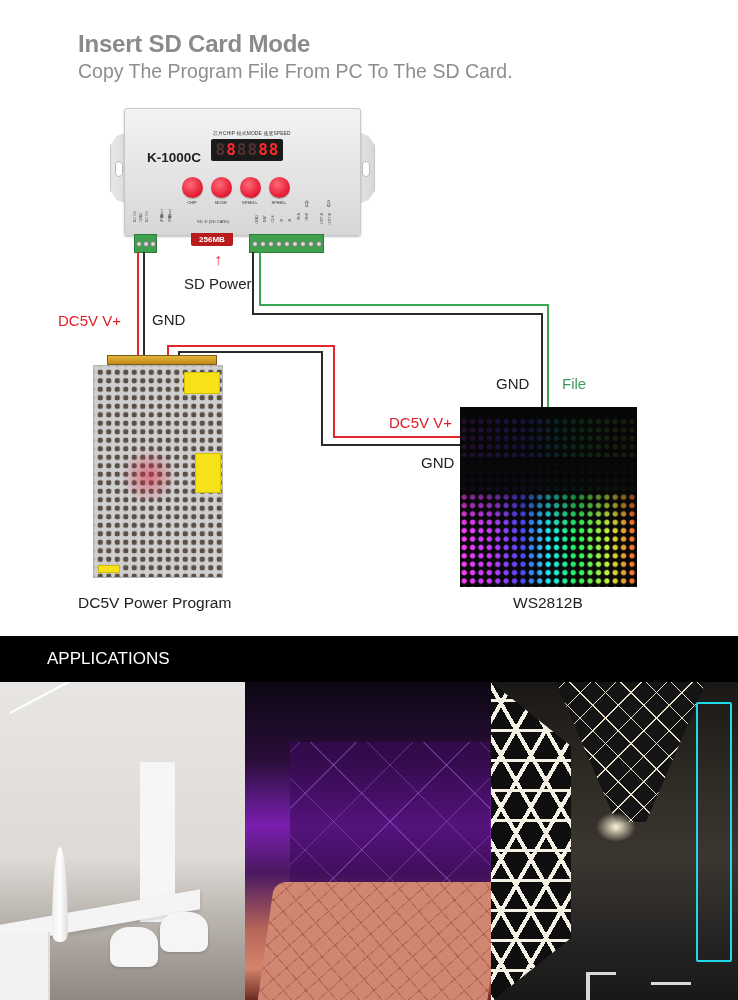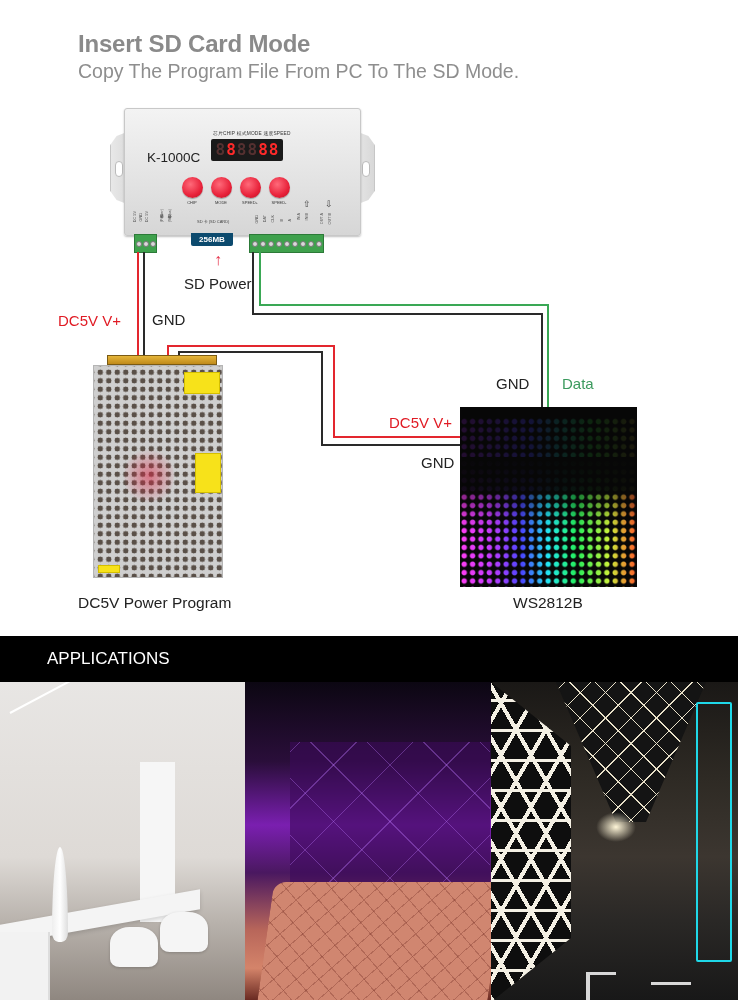--- a/index.html
+++ b/index.html
@@ -12,34 +12,34 @@
   
   .controller { position: absolute; left: 110px; top: 108px; width: 265px; height: 128px; }
   .ctrl-body { position: absolute; left: 14px; top: 0; width: 237px; height: 128px;
     background: linear-gradient(180deg,#f3f3f3 0%,#e2e2e2 60%,#d6d6d6 100%);
     border: 1px solid #c8c8c8; border-radius: 3px; box-shadow: 0 1px 2px rgba(0,0,0,.25); }
   .ear { position: absolute; top: 22px; width: 22px; height: 76px; background: linear-gradient(90deg,#e8e8e8,#d8d8d8); border: 1px solid #c6c6c6; }
   .ear.l { left: 0; border-radius: 6px 0 0 6px; clip-path: polygon(100% 0,100% 100%,30% 92%,0 80%,0 20%,30% 8%); }
   .ear.r { right: 0; border-radius: 0 6px 6px 0; clip-path: polygon(0 0,70% 8%,100% 20%,100% 80%,70% 92%,0 100%); }
   .ear .slot { position: absolute; top: 30px; width: 8px; height: 16px; background: #fff; border-radius: 4px; border: 1px solid #bbb; }
   .ear.l .slot { left: 4px; } .ear.r .slot { right: 4px; }
-  .model { position: absolute; left: 22px; top: 41px; font-size: 13.5px; color: #222; }
+  .model { position: absolute; left: 22px; top: 41px; font-size: 13.5px; color: #222; font-weight: bold; }
   .hdrlbl { position: absolute; left: 88px; top: 21px; font-size: 4.8px; color: #333; letter-spacing: .2px; }
   .display { position: absolute; left: 86px; top: 30px; width: 72px; height: 22px; background: #1a1a1a; border-radius: 2px; display: flex; align-items: center; justify-content: space-around; padding: 0 4px; }
   .display span { font-family: "DejaVu Sans Mono", monospace; font-size: 16px; color: #ff2a2a; font-weight: bold; line-height: 1; }
   .display span.dim { color: #553030; }
   .btn { position: absolute; top: 68px; width: 21px; height: 21px; border-radius: 50%; background: radial-gradient(circle at 40% 35%,#ff6a7a,#e8223a 60%,#b81022); box-shadow: 0 1px 1px rgba(0,0,0,.3); }
   .btnlbl { position: absolute; top: 91px; font-size: 4px; color: #333; text-align: center; width: 24px; }
   .tiny { position: absolute; font-size: 3.8px; color: #555; writing-mode: vertical-rl; transform: rotate(180deg); }
   .sdlbl { position: absolute; left: 95px; top: 114px; font-size: 4px; color: #444; }
   .arrowup { position: absolute; font-size: 9px; color: #444; }
 
   .term { position: absolute; background: #3fa14d; border: 1px solid #2c7a38; }
   .term .screw { position: absolute; top: 6px; width: 6px; height: 6px; border-radius: 50%; background: #d9d9d9; border: 1px solid #777; }
-  .sdcard { position: absolute; left: 191px; top: 233px; width: 42px; height: 13px; background: #0c4a6e; border-radius: 0 0 2px 2px; color: #fff; font-size: 8px; font-weight: bold; text-align: center; line-height: 13px; }
+  .sdcard { position: absolute; left: 191px; top: 233px; width: 42px; height: 13px; background: #b91c1c; border-radius: 0 0 2px 2px; color: #fff; font-size: 8px; font-weight: bold; text-align: center; line-height: 13px; }
 
   .sd-arrow { position: absolute; left: 214px; top: 252px; color: #e5324a; font-size: 16px; line-height: 1; }
   .lbl { position: absolute; font-size: 15px; color: #222; }
   .lbl.red { color: #e01b24; }
   .lbl.green { color: #3b9a5e; }
 
   
   .w { position: absolute; }
   .w.red { background: #e3262e; }
   .w.blk { background: #2a2a2a; }
@@ -102,21 +102,21 @@
     background-image: repeating-linear-gradient(60deg, #f4f0e4 0 4px, transparent 4px 26px), repeating-linear-gradient(-60deg, #f4f0e4 0 4px, transparent 4px 26px), repeating-linear-gradient(0deg, #f4f0e4 0 3px, transparent 3px 30px);
     background-color: #0e0e0e; }
   .p3 .cyan { position: absolute; left: 205px; top: 20px; width: 36px; height: 260px; border: 2px solid #1fd8e8; border-radius: 2px; }
   .p3 .floorline { position: absolute; height: 3px; background: #d8d8d8; }
   .p3 .glow { position: absolute; left: 105px; top: 130px; width: 40px; height: 30px; background: radial-gradient(ellipse,#fff6d8,rgba(255,240,200,0) 70%); }
 </style>
 </head>
 <body>
 
 <div class="title">Insert SD Card Mode</div>
-<div class="subtitle">Copy The Program File From PC To The SD Mode.</div>
+<div class="subtitle">Copy The Program File From PC To The SD Card.</div>
 
 <div class="controller">
   <div class="ear l">
       <div class="slot"></div>
     </div>
   <div class="ear r">
       <div class="slot"></div>
     </div>
   <div class="ctrl-body">
     <div class="model">K-1000C</div>
@@ -192,21 +192,21 @@
 <div class="w red" style="left:167px; top:345px; width:1.5px; height:12px"></div>
 <div class="w red" style="left:167px; top:345px; width:167px; height:1.5px"></div>
 <div class="w red" style="left:333px; top:345px; width:1.5px; height:92px"></div>
 <div class="w red" style="left:333px; top:436px; width:128px; height:1.5px"></div>
 <div class="w blk" style="left:178px; top:351px; width:1.5px; height:6px"></div>
 <div class="w blk" style="left:178px; top:351px; width:144px; height:1.5px"></div>
 <div class="w blk" style="left:321px; top:351px; width:1.5px; height:94px"></div>
 <div class="w blk" style="left:321px; top:444px; width:140px; height:1.5px"></div>
 
 <div class="lbl" style="left:496px; top:375px">GND</div>
-<div class="lbl green" style="left:562px; top:375px">Data</div>
+<div class="lbl green" style="left:562px; top:375px">File</div>
 <div class="lbl red" style="left:389px; top:414px">DC5V V+</div>
 <div class="lbl" style="left:421px; top:454px">GND</div>
 
 <div class="psu">
   <div class="psu-top"></div>
   <div class="psu-body">
     <div class="psu-fan"></div>
   </div>
   <div class="psu-sticker a"></div>
   <div class="psu-sticker b"></div>

